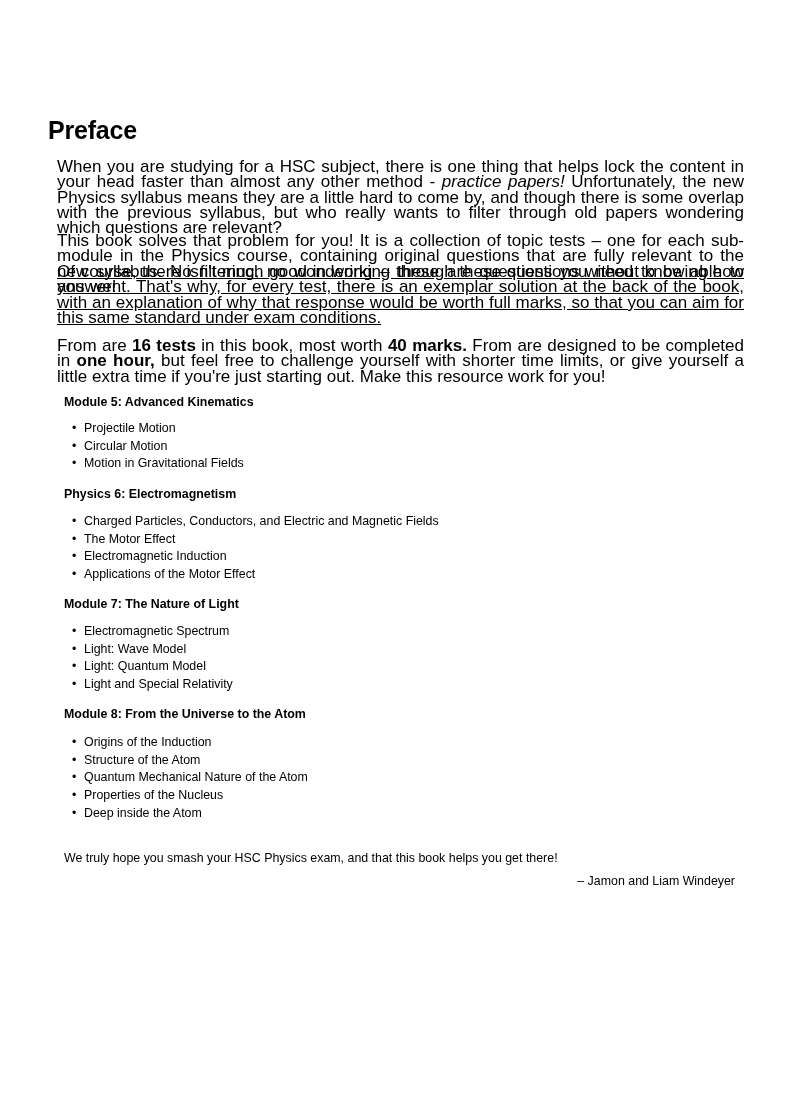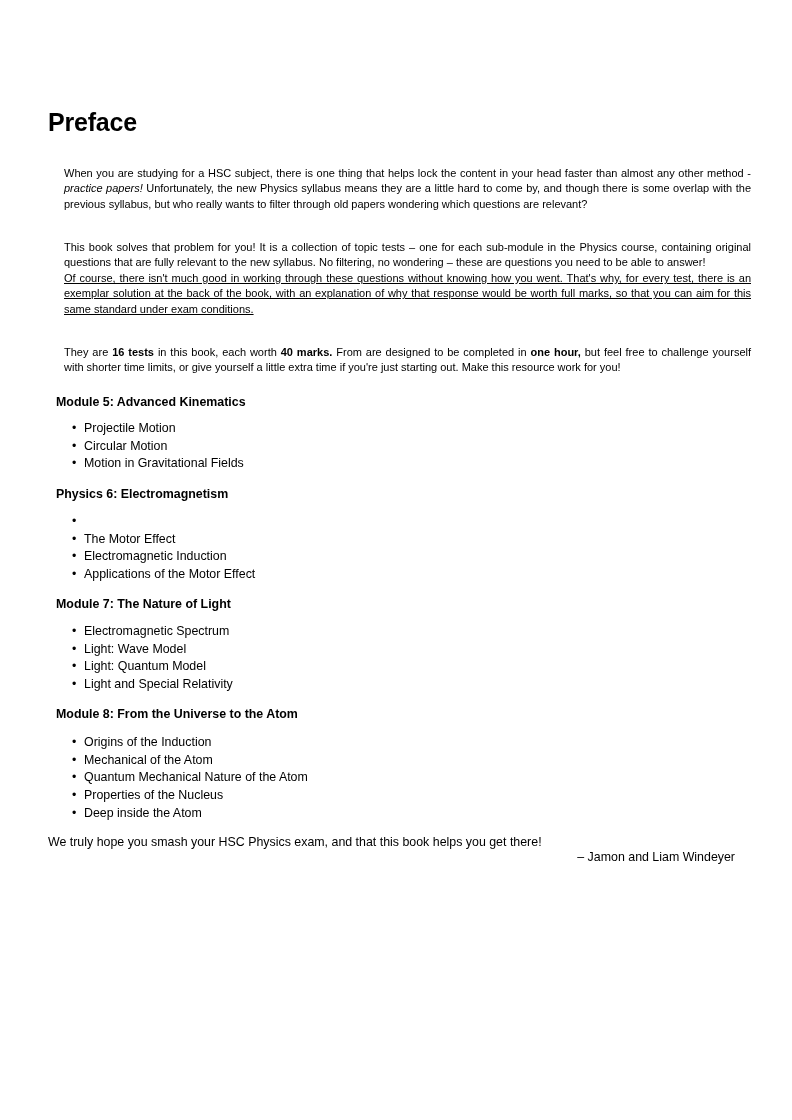--- a/index.html
+++ b/index.html
@@ -1,73 +1,73 @@
 <!DOCTYPE html>
 <html><head>
 <meta charset="utf-8">
 <style>
   html, body { margin: 0; padding: 0; background: #ffffff; }
   body { width: 792px; height: 1120px; position: relative; overflow: hidden;
          font-family: "Liberation Sans", sans-serif; color: #000; }
   .page { position: absolute; left: 48px; top: 0; width: 687px; }
-  h1 { position: absolute; top: 108px; left: 0; margin: 0; font-size: 25px; font-weight: bold; letter-spacing: -0.2px; }
-  .para { position: absolute; left: 0; width: 687px; margin: 16px; font-size: 11px; line-height: 15.3px;
+  h1 { position: absolute; top: 116px; left: 0; margin: 0; font-size: 25px; font-weight: bold; letter-spacing: -0.2px; }
+  .para { position: absolute; left: 0; width: 687px; margin: 9px; font-size: 17px; line-height: 15.3px;
           text-align: justify; hyphens: manual; }
   .p1 { top: 150px; }
   .p2 { top: 224px; }
   .p3 { top: 255px; text-decoration: underline; }
   .p4 { top: 329px; }
-  .mod { position: absolute; left: 8px; font-size: 12.4px; font-weight: bold; margin: 0; }
+  .mod { position: absolute; left: 16px; font-size: 12.4px; font-weight: bold; margin: 0; }
   ul { position: absolute; left: 24px; margin: 0; padding: 0; list-style: none; font-size: 12.4px; }
   ul li { height: 17.7px; line-height: 17.7px; position: relative; padding-left: 12px; }
   ul li .bullet { position: absolute; left: 0; top: 0; }
-  .closing { position: absolute; top: 835px; left: 0; font-size: 12.4px; margin: 0; }
-  .sig { position: absolute; top: 850px; right: 0; font-size: 12.4px; margin: 0; text-align: right; }
+  .closing { position: absolute; top: 835px; left: 0; font-size: 12.4px; margin: 16px; }
+  .sig { position: absolute; top: 874px; right: 0; font-size: 12.4px; margin: 0; text-align: right; }
 </style>
 </head>
 <body>
 
 <div class="page">
   <h1>Preface</h1>
 
   <p class="para p1"><span>When you are studying for a HSC subject, there is one thing that helps lock the content in your head faster than al­most any other method - </span><em>practice papers!</em><span> Unfortunately, the new Physics syllabus means they are a little hard to come by, and though there is some overlap with the previous syllabus, but who really wants to filter through old papers won­dering which questions are relevant?</span></p>
 
   <p class="para p2">This book solves that problem for you! It is a collection of topic tests – one for each sub-module in the Physics course, containing original questions that are fully relevant to the new syllabus. No filtering, no wondering – these are questions you need to be able to answer!</p>
 
   <p class="para p3">Of course, there isn't much good in working through these questions without knowing how you went.  That's why, for every test, there is an exemplar solution at the back of the book, with an explanation of why that response would be worth full marks, so that you can aim for this same standard under exam conditions.</p>
 
-  <p class="para p4"><span>They are </span><b>16 tests</b><span> in this book, each worth </span><b>40 marks.</b><span>  From are designed to be completed in </span><b>one hour,</b><span> but feel free to challenge yourself with shorter time limits, or give yourself a little extra time if you're just starting out. Make this resource work for you!</span></p>
+  <p class="para p4"><span>From are </span><b>16 tests</b><span> in this book, most worth </span><b>40 marks.</b><span>  From are designed to be completed in </span><b>one hour,</b><span> but feel free to challenge yourself with shorter time limits, or give yourself a little extra time if you're just starting out. Make this resource work for you!</span></p>
 
   <p class="mod" style="top:395px">Module 5: Advanced Kinematics</p>
   <ul style="top:420px">
     <li><span class="bullet">•</span><span>Projectile Motion</span></li>
     <li><span class="bullet">•</span><span>Circular Motion</span></li>
     <li><span class="bullet">•</span><span>Motion in Gravitational Fields</span></li>
   </ul>
 
   <p class="mod" style="top:487px">Physics 6: Electromagnetism</p>
   <ul style="top:513px">
-    <li><span class="bullet">•</span></li>
+    <li><span class="bullet">•</span><span>Charged Particles, Conductors, and Electric and Magnetic Fields</span></li>
     <li><span class="bullet">•</span><span>The Motor Effect</span></li>
     <li><span class="bullet">•</span><span>Electromagnetic Induction</span></li>
     <li><span class="bullet">•</span><span>Applications of the Motor Effect</span></li>
   </ul>
 
   <p class="mod" style="top:597px">Module 7: The Nature of Light</p>
   <ul style="top:623px">
     <li><span class="bullet">•</span><span>Electromagnetic Spectrum</span></li>
     <li><span class="bullet">•</span><span>Light: Wave Model</span></li>
     <li><span class="bullet">•</span><span>Light: Quantum Model</span></li>
     <li><span class="bullet">•</span><span>Light and Special Relativity</span></li>
   </ul>
 
   <p class="mod" style="top:707px">Module 8: From the Universe to the Atom</p>
   <ul style="top:734px">
     <li><span class="bullet">•</span><span>Origins of the Induction</span></li>
-    <li><span class="bullet">•</span><span>Mechanical of the Atom</span></li>
+    <li><span class="bullet">•</span><span>Structure of the Atom</span></li>
     <li><span class="bullet">•</span><span>Quantum Mechanical Nature of the Atom</span></li>
     <li><span class="bullet">•</span><span>Properties of the Nucleus</span></li>
     <li><span class="bullet">•</span><span>Deep inside the Atom</span></li>
   </ul>
 
   <p class="closing">We truly hope you smash your HSC Physics exam, and that this book helps you get there!</p>
   <p class="sig">– Jamon and Liam Windeyer</p>
 </div>
 
 </body></html>

